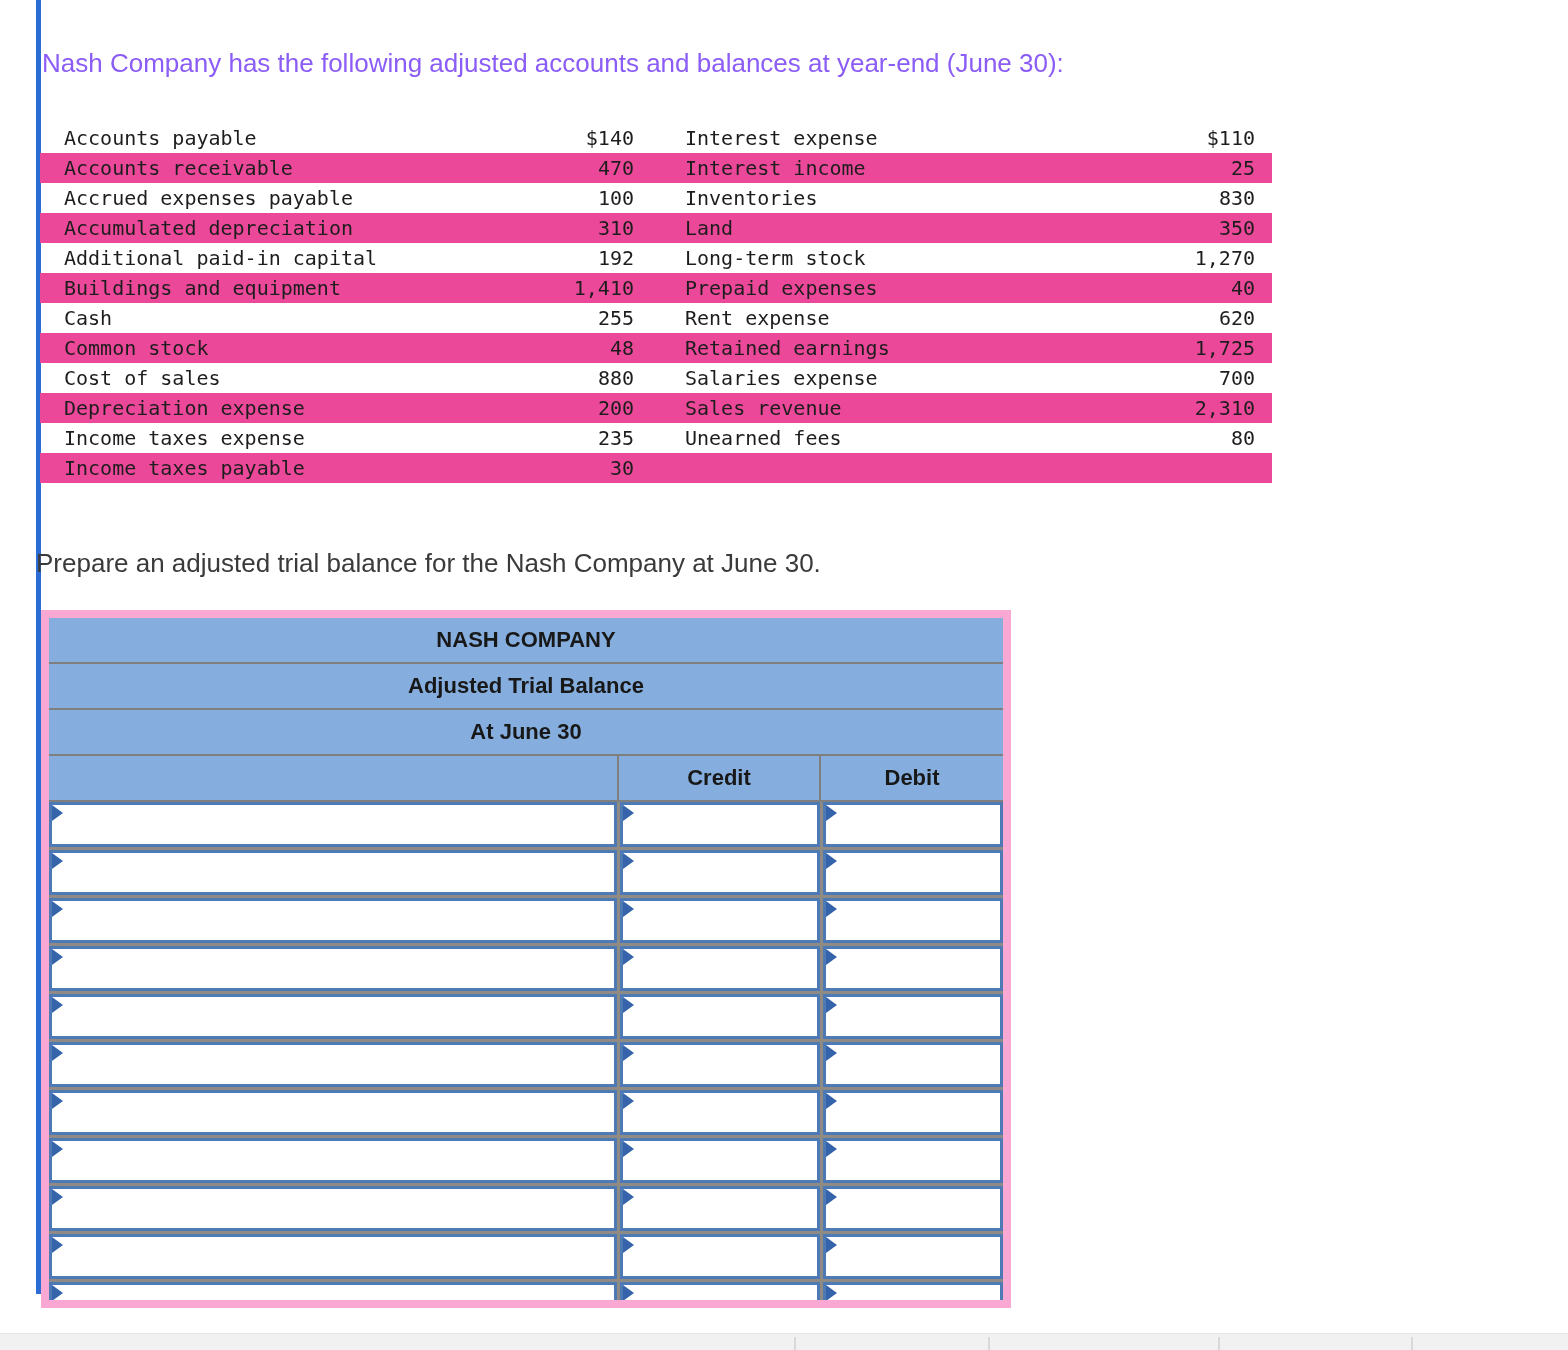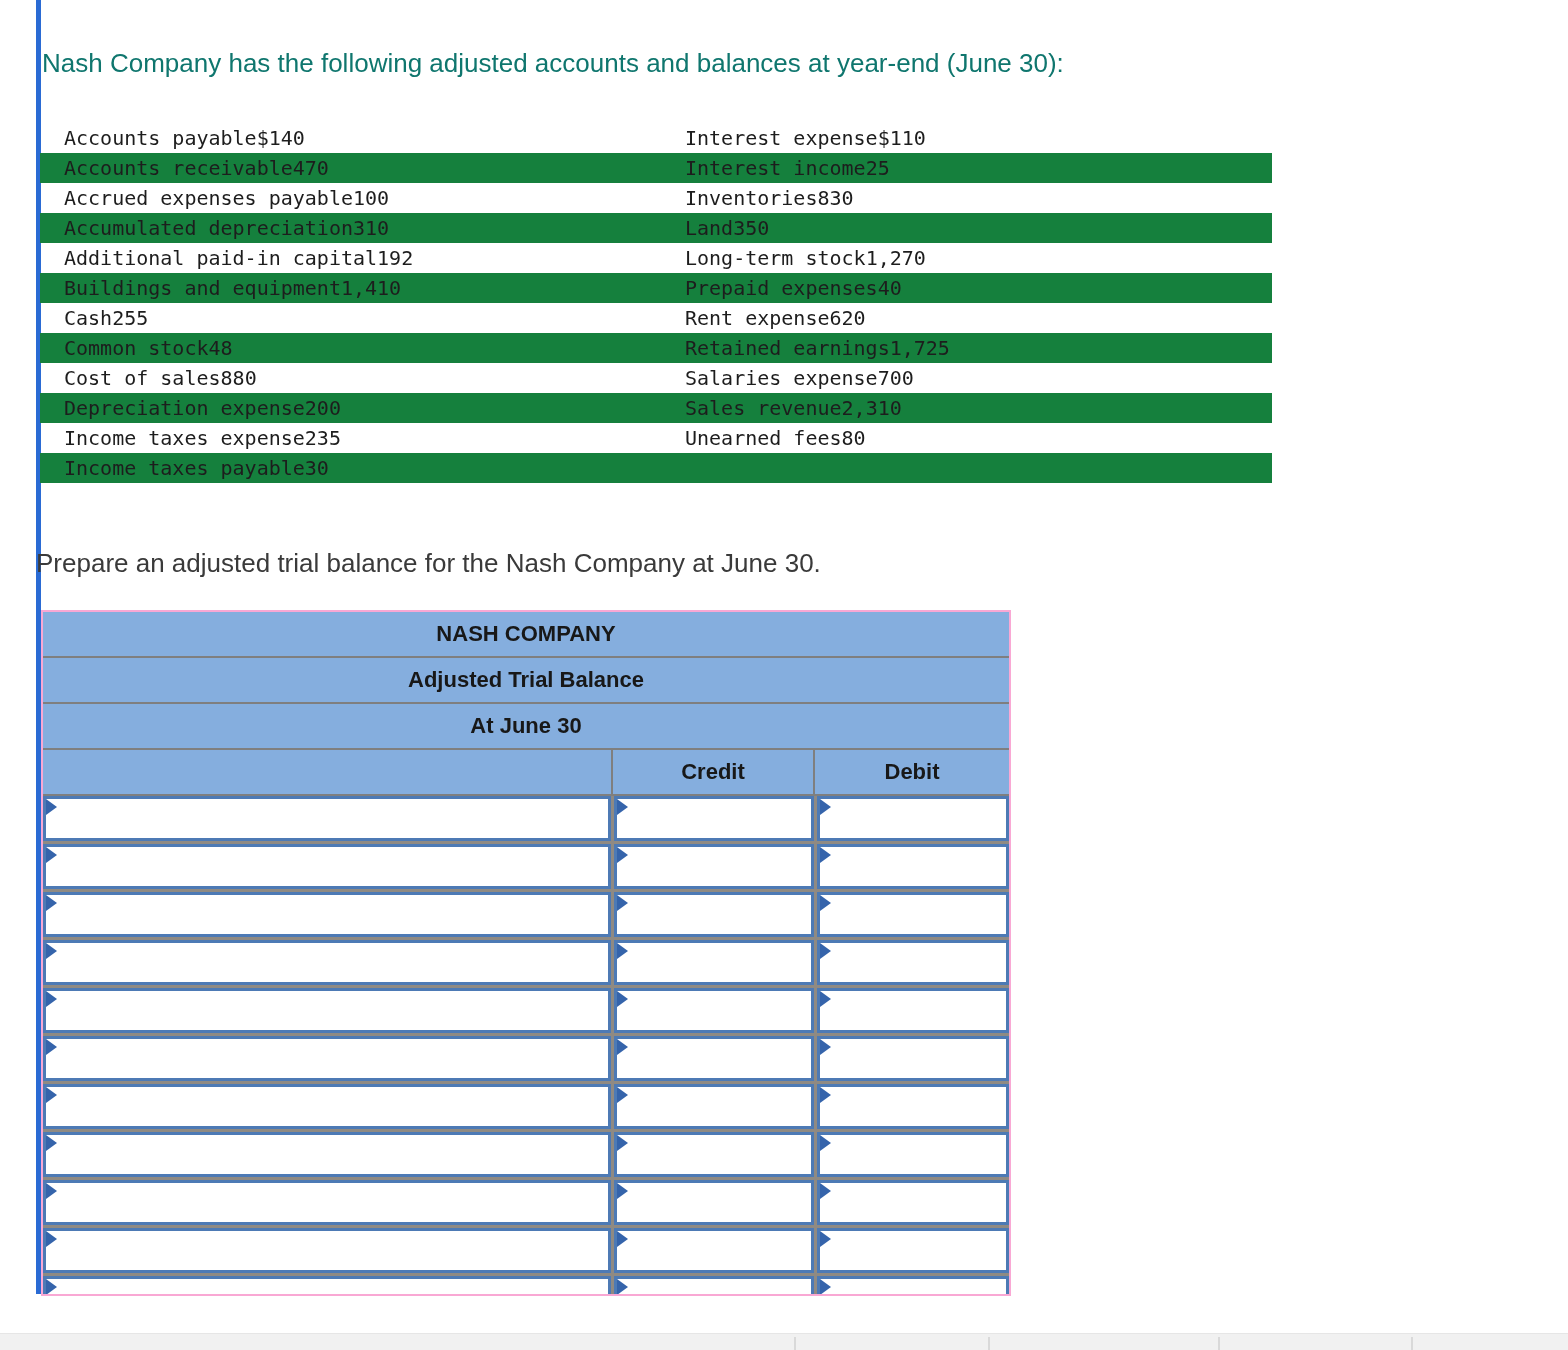--- a/index.html
+++ b/index.html
@@ -8,41 +8,41 @@
     background:#ffffff;
     font-family:"Liberation Sans", sans-serif;
   }
   .accent-bar{
     position:absolute;left:36px;top:0;width:5px;height:1294px;
     background:#2a6bd4;
   }
   .content{position:absolute;left:0;top:0;width:1568px;}
   .title{
     margin:0;position:absolute;left:42px;top:48px;
-    font-size:26px;color:#0f766e;letter-spacing:0;
+    font-size:26px;color:#8b5cf6;letter-spacing:0;
   }
   
   .accounts{
     position:absolute;left:40px;top:123px;width:1232px;
     font-family:"DejaVu Sans Mono", monospace;
     font-size:20px;color:#1d1d1d;
   }
   .acct-row{height:30px;line-height:30px;display:flex;}
-  .acct-row.alt{background:#15803d;}
-  .acct-half{display:flex;width:570px;flex:0 0 570px;}
+  .acct-row.alt{background:#ec4899;}
+  .acct-half{display:flex;justify-content:space-between;width:570px;flex:0 0 570px;}
   .acct-half.left{margin-left:24px;}
   .acct-half.right{margin-left:51px;}
   .instruction{
     margin:0;position:absolute;left:36px;top:548px;
     font-size:26px;color:#3a3a3a;
   }
   
   .tb-table{
     position:absolute;left:41px;top:610px;width:970px;
-    border:2px solid #f9a8d4;box-sizing:border-box;
+    border:8px solid #f9a8d4;box-sizing:border-box;
     background:#7f7f7f;
   }
   .tb-header-cell{
     height:44px;line-height:44px;background:#85aede;
     text-align:center;font-weight:bold;font-size:22px;color:#181818;
     margin-bottom:2px;
   }
   .tb-colheads{
     display:grid;grid-template-columns:568px 200px 1fr;gap:2px;
     margin-bottom:2px;

